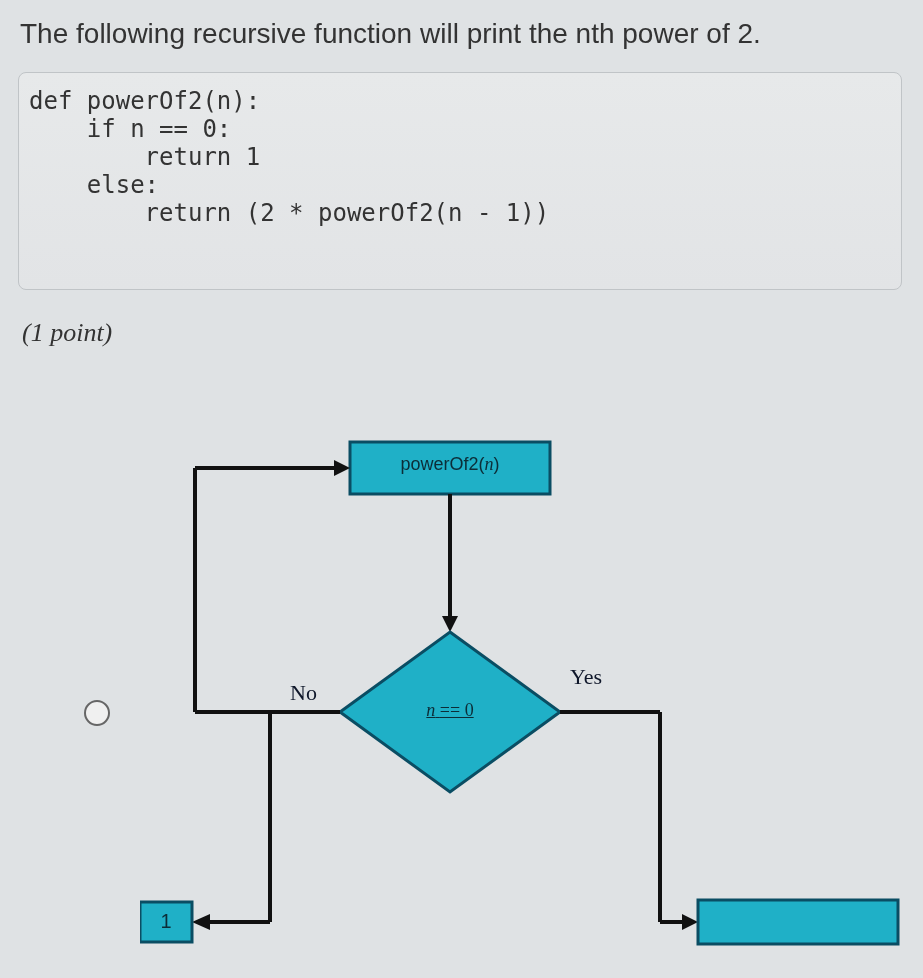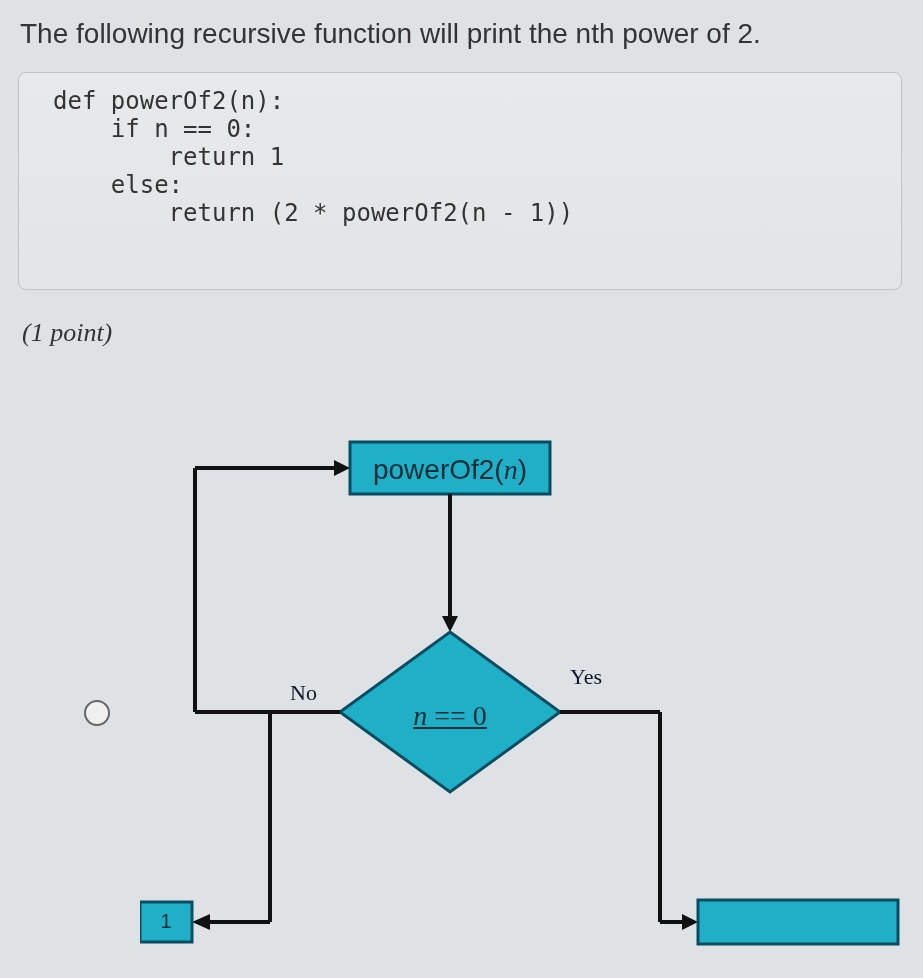--- a/index.html
+++ b/index.html
@@ -30,21 +30,21 @@
   .code-box {
     position: absolute;
     left: 18px;
     top: 72px;
     width: 884px;
     height: 218px;
     border: 1px solid #c0c4c7;
     border-radius: 8px;
     background: linear-gradient(#e7e9ea, #e2e4e6);
     box-sizing: border-box;
-    padding: 14px 34px;
+    padding: 14px 10px;
     font-family: "Menlo", "Consolas", monospace;
     font-size: 24px;
     color: #333;
     white-space: pre;
   }
   .points {
     position: absolute;
     left: 22px;
     top: 318px;
     font-style: italic;
@@ -94,21 +94,21 @@
     stroke: #111;
     stroke-width: 4;
     fill: none;
   }
   .arrowhead {
     fill: #111;
   }
 
   .node-label {
     position: absolute;
-    font-size: 28px;
+    font-size: 18px;
     font-family: Arial, Helvetica, sans-serif;
     color: #0c2d38;
     text-align: center;
     font-weight: 500;
   }
   .edge-label {
     position: absolute;
     font-size: 22px;
     color: #0f172a;
     font-family: Liberation Serif, serif;

